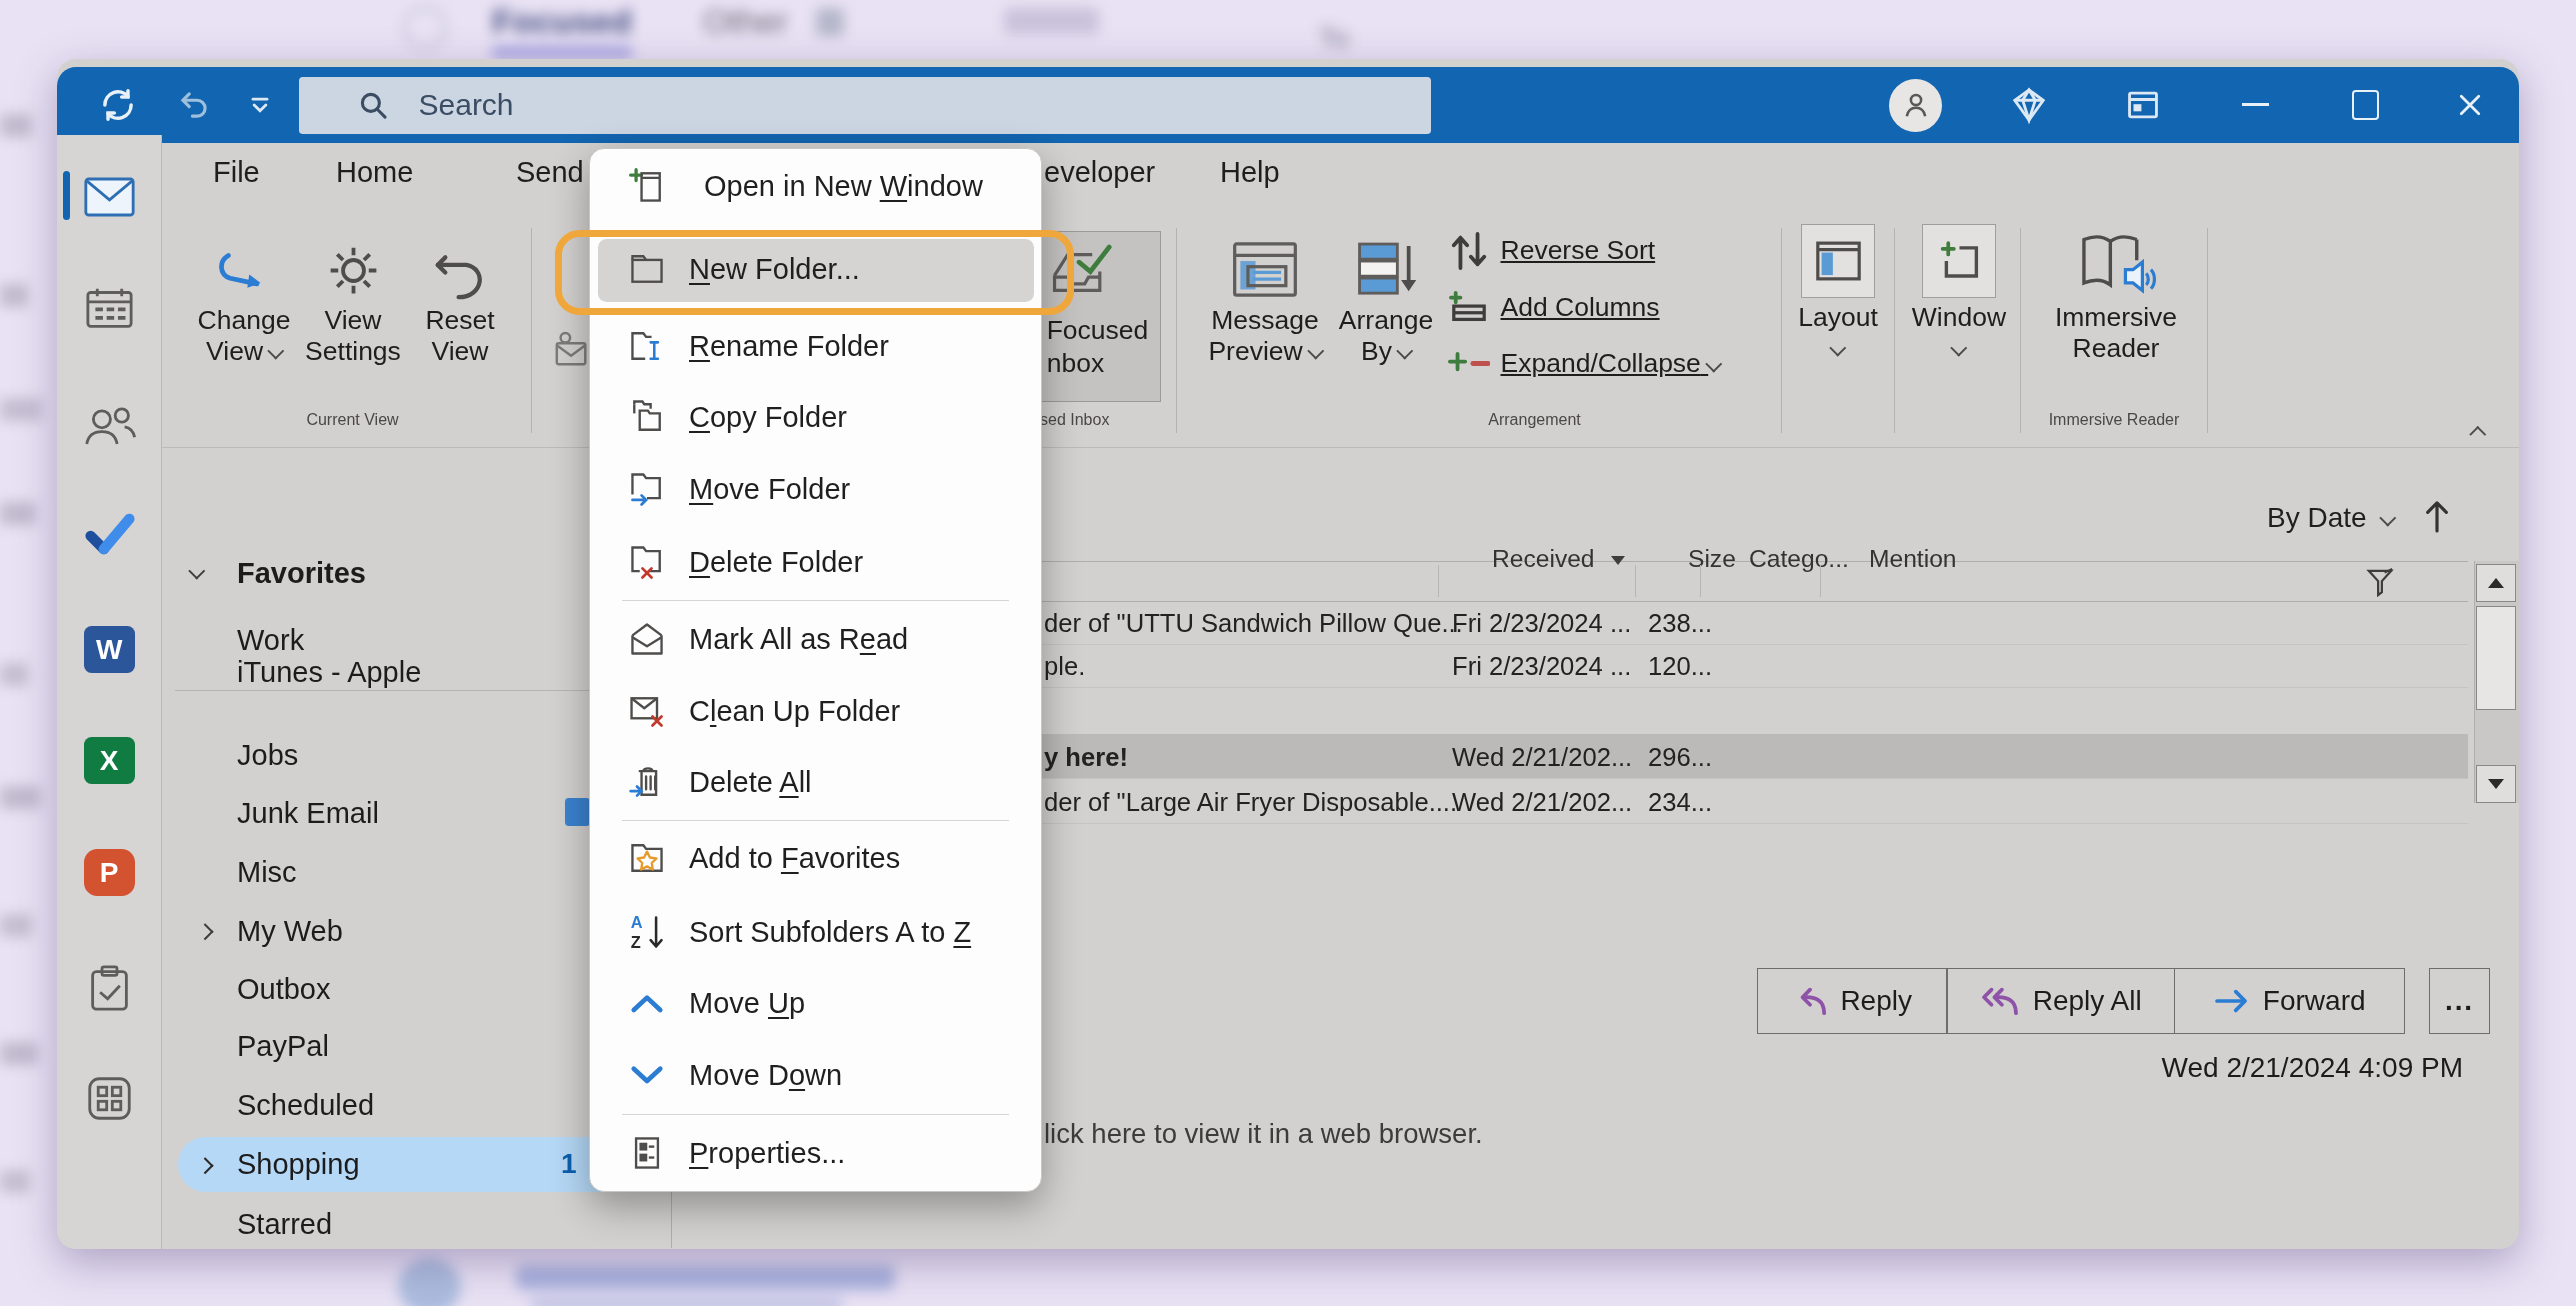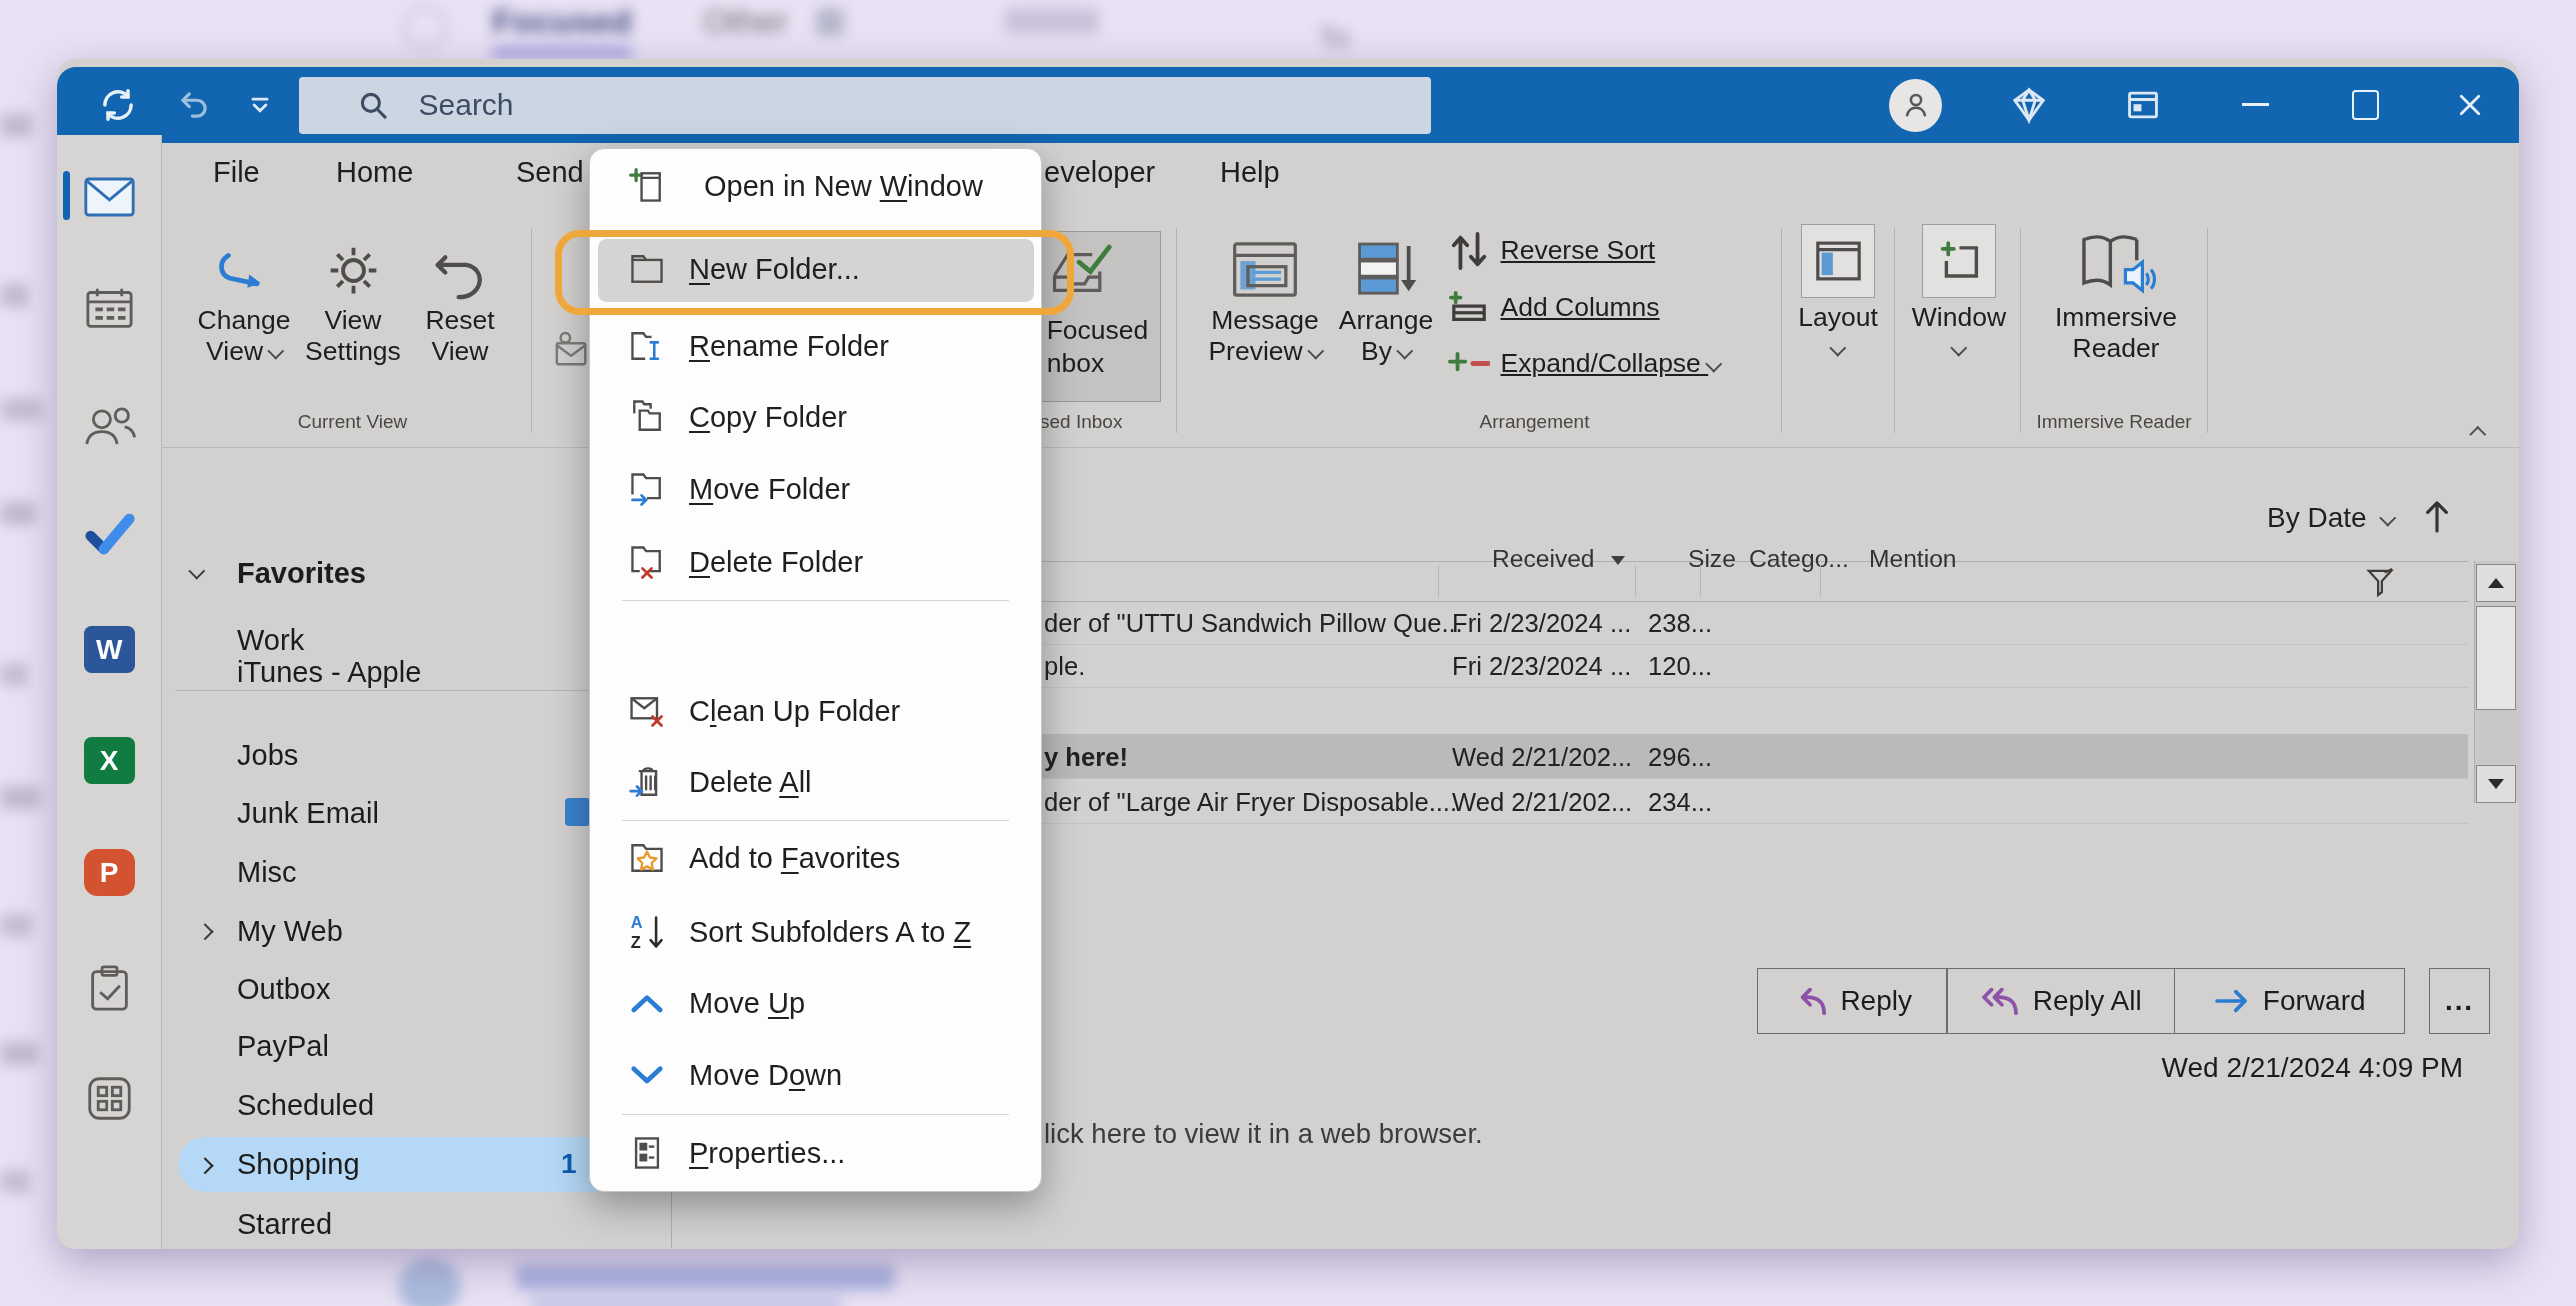--- a/index.html
+++ b/index.html
@@ -17,21 +17,21 @@
   .tbtn{position:absolute;top:13.3px;width:49px;height:49px;display:flex;align-items:center;justify-content:center;}
   
   #rail{position:absolute;left:0;top:76px;width:104px;height:1114px;background:#d7d5d3;border-right:0.9px solid #bab8b6;}
   .rico{position:absolute;left:25.6px;width:53px;height:53px;display:flex;align-items:center;justify-content:center;}
   .brandsq{width:51px;height:47px;border-radius:7.6px;display:flex;align-items:center;justify-content:center;
     color:#fff;font-weight:700;font-size:28px;}
   
   .tab{position:absolute;top:97px;font-size:29px;color:#1e1e1e;}
   .rbtn{position:absolute;text-align:center;font-size:26.5px;color:#1e1e1e;line-height:31px;}
   .rbtn .ric{display:block;height:72px;display:flex;align-items:flex-end;justify-content:center;margin-bottom:3.8px;}
-  .glabel{position:absolute;top:352px;font-size:19px;color:#4a4846;text-align:center;}
+  .glabel{position:absolute;top:352px;font-size:16px;color:#4a4846;text-align:center;}
   .vsep{position:absolute;top:169px;height:205px;width:0.9px;background:#b5b3b1;}
   .rrow{position:absolute;height:49px;display:flex;align-items:center;font-size:26.5px;color:#1e1e1e;text-decoration:underline;}
   .rrow .ic{width:44px;display:flex;justify-content:center;margin-right:9.5px;}
   
   .cd,.cu,.cr{display:inline-block;width:9.5px;height:9.5px;border-right:2.8px solid #4a4a4a;border-bottom:2.8px solid #4a4a4a;}
   .cd{transform:rotate(45deg);vertical-align:3.8px;}
   .cu{transform:rotate(-135deg);vertical-align:-1.9px;}
   .cr{transform:rotate(-45deg);}
   
   .fitem{position:absolute;left:180px;height:44px;display:flex;align-items:center;font-size:29px;color:#1c1c1c;}
@@ -642,20 +642,32 @@
               <g stroke="#c0392b" stroke-width="3" stroke-linecap="round">
                 <path d="M17 29l10 10M27 29 17 39"></path>
               </g>
             </svg>
         </span>
         <span class="mit"><span></span><span class="key">D</span><span>elete Folder</span></span>
       </div>
 
       <div class="msep" style="top:451px;"></div>
 
+      <div class="mi" style="top:456px;">
+        <span class="mic">
+          <svg width="40" height="40" viewBox="0 0 44 44">
+              <g fill="none" stroke="#4f4d4b" stroke-width="2.6" stroke-linejoin="round">
+                <path d="M6 18 22 6l16 12"></path>
+                <path d="M6 18v20h32V18"></path>
+                <path d="M6 20l16 10 16-10"></path>
+              </g>
+            </svg>
+        </span>
+        <span class="mit"><span>Mark All as R</span><span class="key">e</span><span>ad</span></span>
+      </div>
 
       <div class="mi" style="top:528px;">
         <span class="mic">
           <svg width="40" height="40" viewBox="0 0 44 44">
               <g fill="none" stroke="#4f4d4b" stroke-width="2.6">
                 <rect x="5" y="8" width="28" height="22"></rect>
                 <path d="M5 8l14 11L33 8"></path>
               </g>
               <g stroke="#c0392b" stroke-width="3" stroke-linecap="round">
                 <path d="M28 28l10 10M38 28 28 38"></path>

